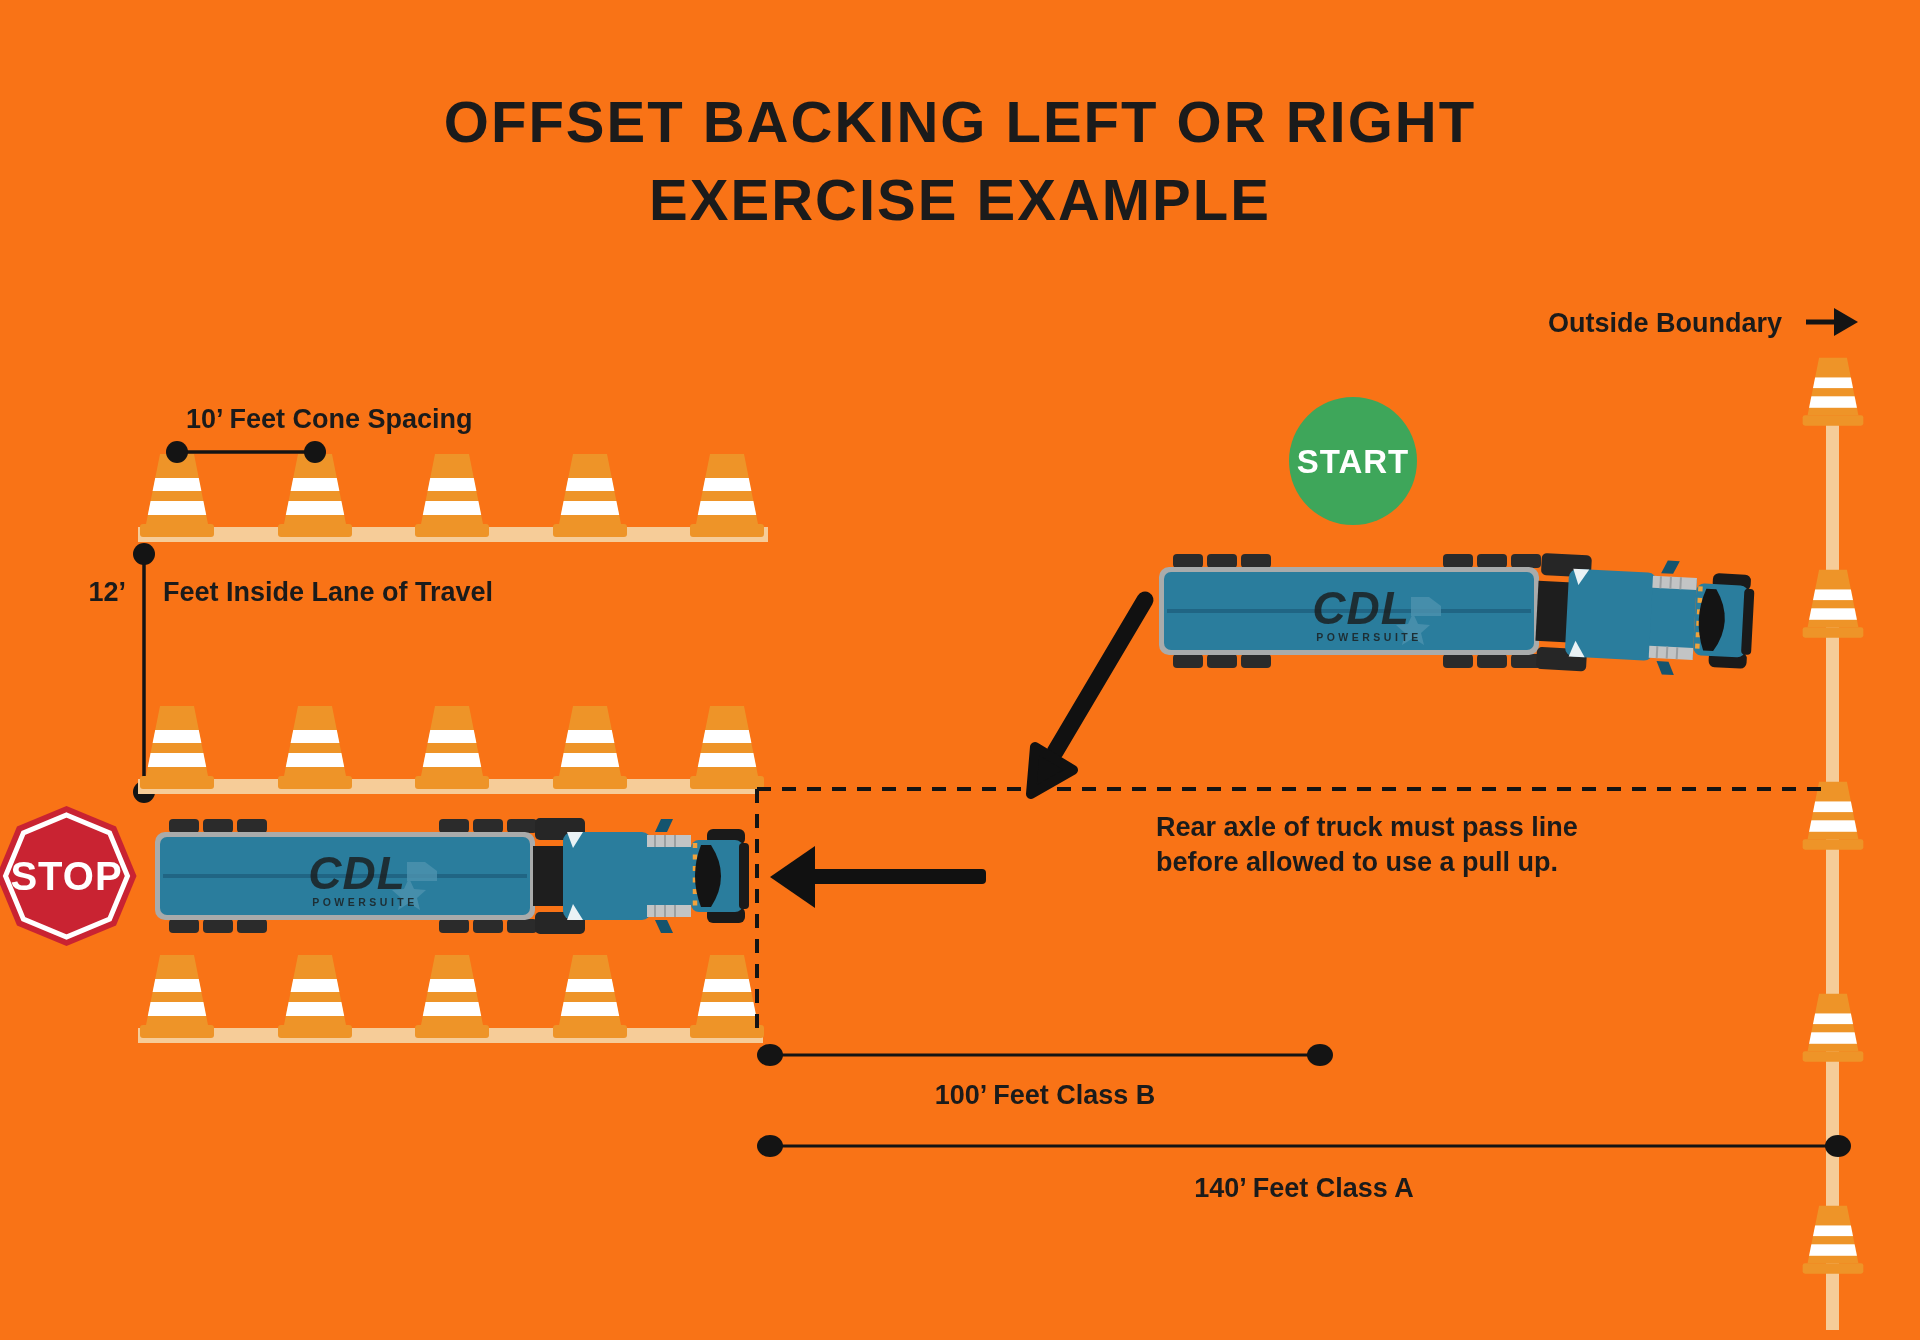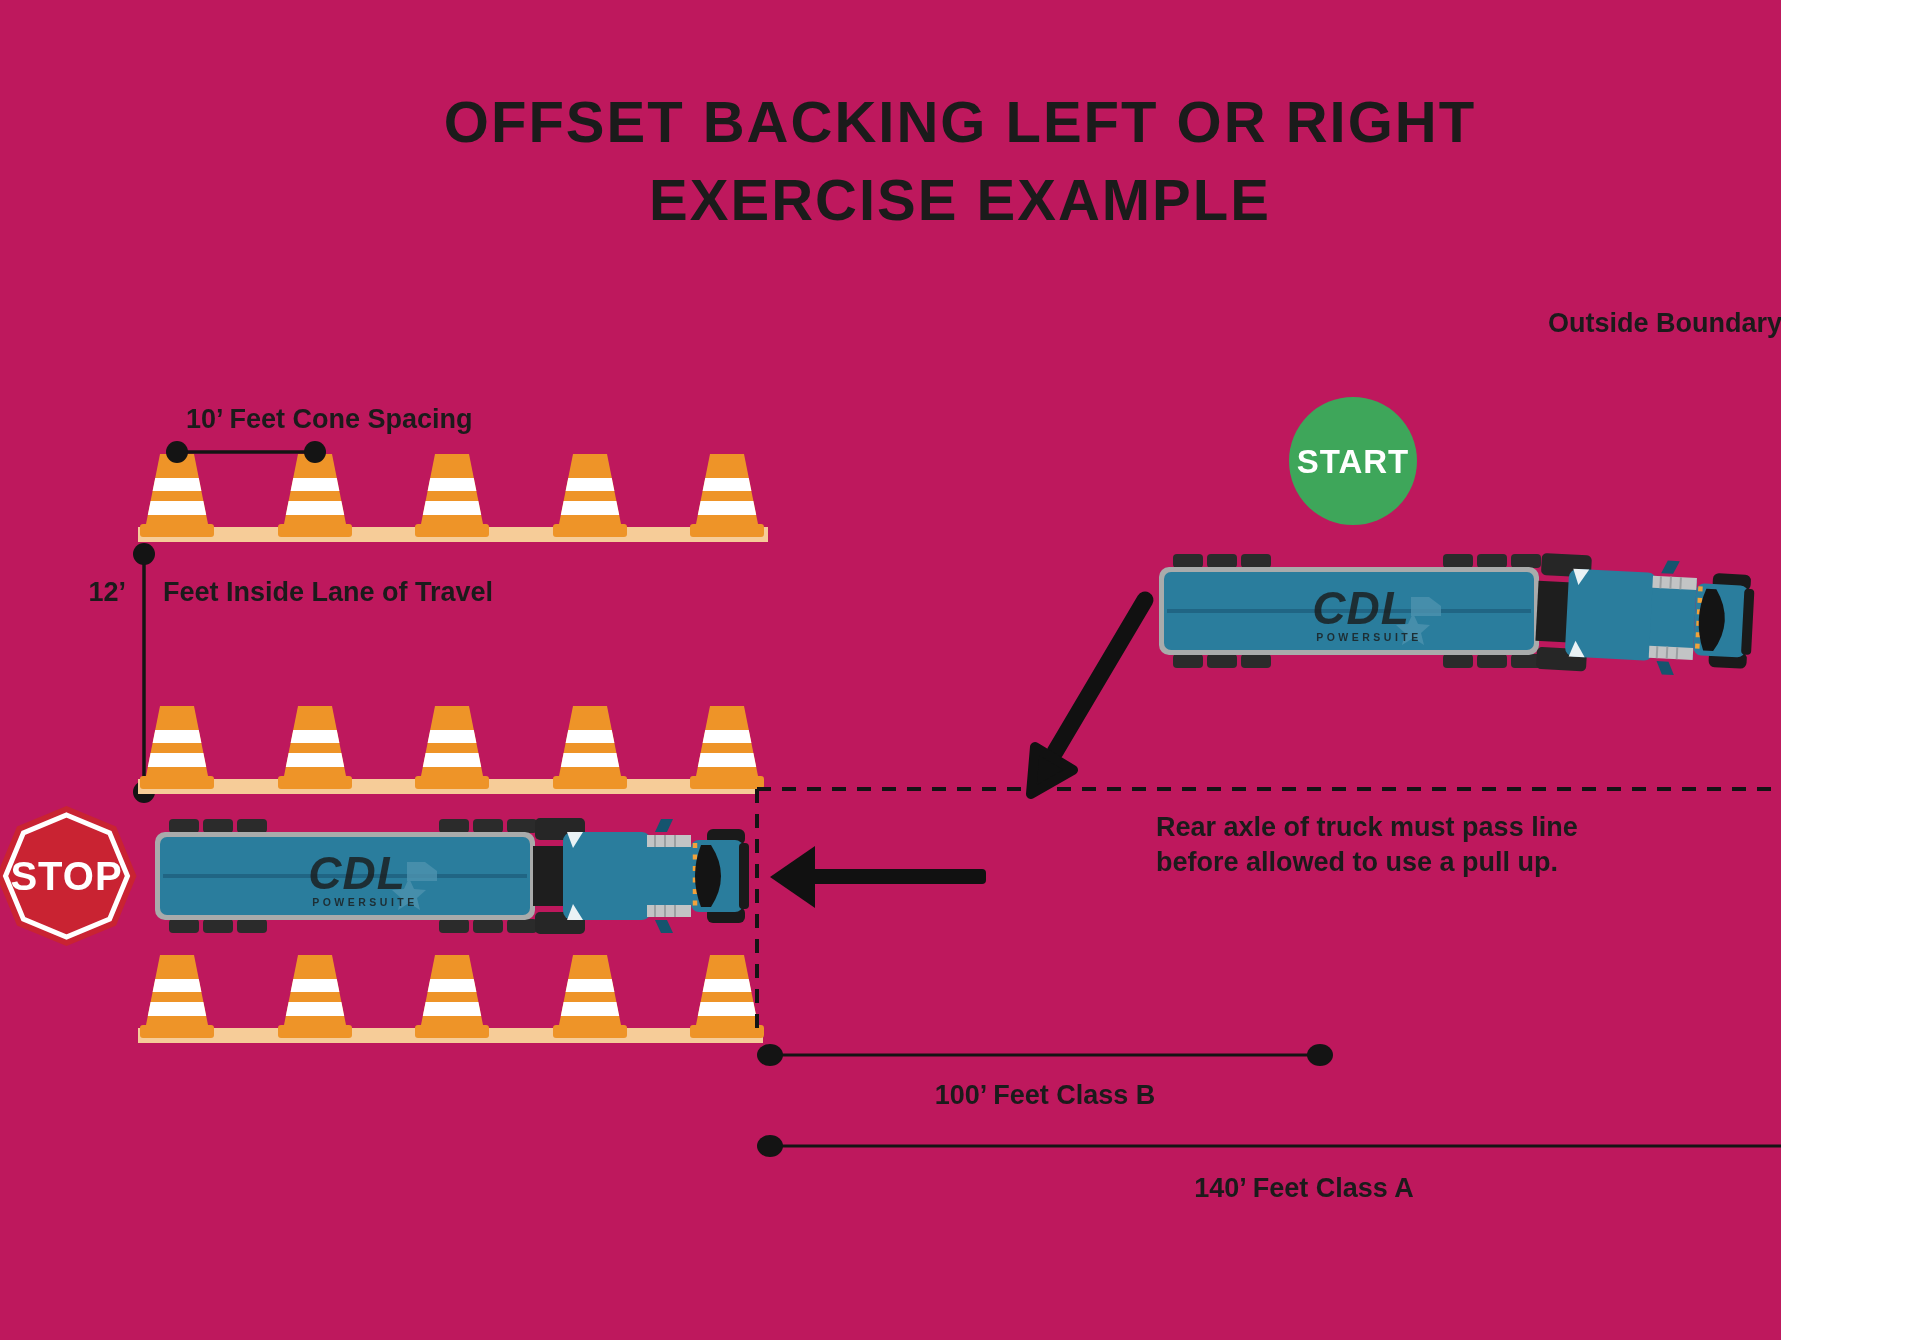--- a/index.html
+++ b/index.html
@@ -1,16 +1,16 @@
 <!DOCTYPE html>
 <html><head>
 <meta charset="utf-8">
 <style>
   html,body{margin:0;padding:0;background:#ffffff;}
-  .canvas{position:relative;width:1781px;height:1340px;background:#be185d;overflow:hidden;
+  .canvas{position:relative;width:1920px;height:1340px;background:#f97316;overflow:hidden;
           font-family:"Liberation Sans", sans-serif;}
   svg{display:block;}
   text{font-family:"Liberation Sans", sans-serif;fill:#1b1b1b;}
   .title-text{font-size:58px;font-weight:700;letter-spacing:2px;}
   .label-text{font-size:27px;font-weight:600;}
   .badge-text{fill:#ffffff;font-weight:700;}
   .logo-brand{font-size:46px;font-weight:700;font-style:italic;letter-spacing:1px;}
   .logo-sub{font-size:10.5px;font-weight:700;letter-spacing:3.5px;}
 </style>
 </head>

